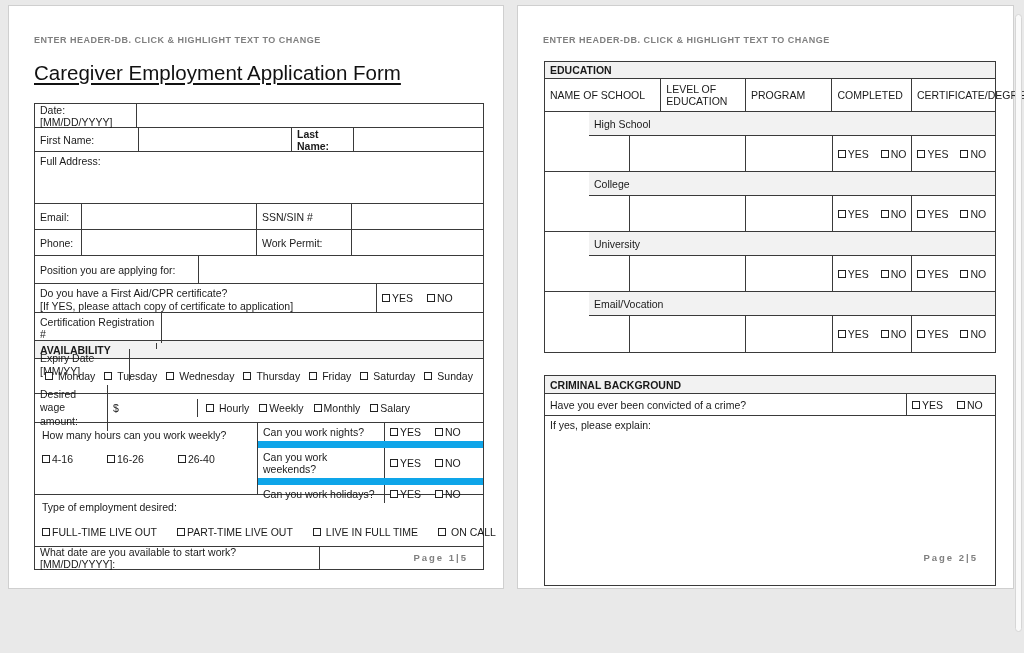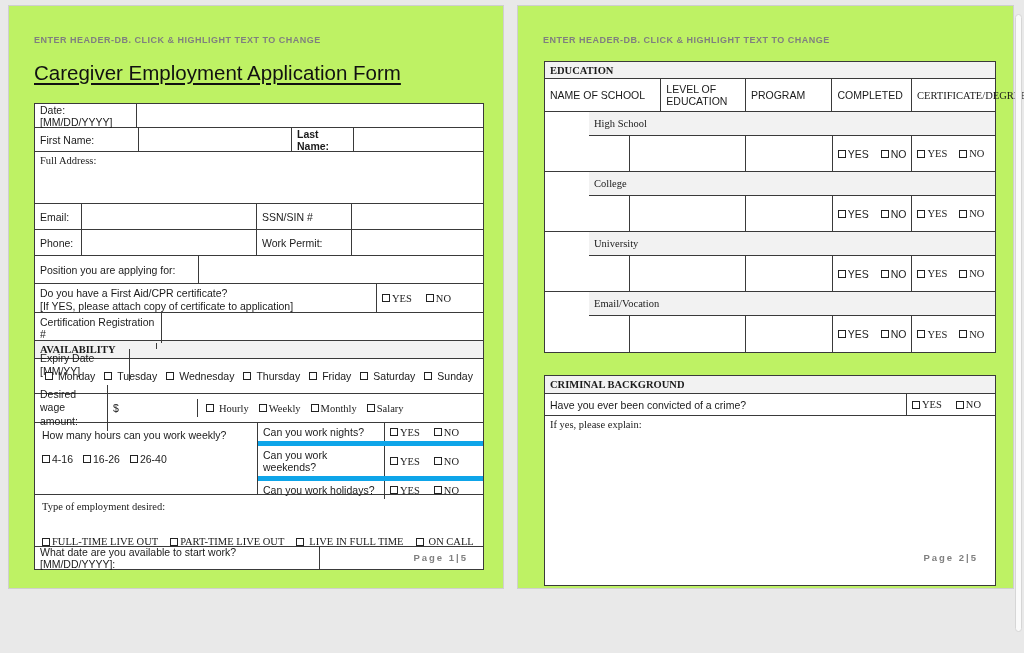--- a/index.html
+++ b/index.html
@@ -6,21 +6,21 @@
   html, body { margin: 0; padding: 0; width: 1024px; height: 653px; }
   body {
     background: #e9e9e9;
     font-family: "Liberation Sans", sans-serif;
     color: #1a1a1a;
     overflow: hidden;
   }
   .canvas { position: relative; width: 1024px; height: 653px; }
 
   .page {
-    position: absolute; top: 5px; height: 584px; background: #bef264;
+    position: absolute; top: 5px; height: 584px; background: #ffffff;
     border: 1px solid #cfcfcf;
   }
   #page1 { left: 8px;  width: 496px; }
   #page2 { left: 517px; width: 497px; }
 
   .doc-header {
     position: absolute; top: 29px; left: 25px; right: 18px;
     color: #7f7f7f; font-weight: bold; font-size: 9px; letter-spacing: 0.5px;
   }
   .title {
@@ -30,21 +30,21 @@
   }
   .footer {
     position: absolute; bottom: 25px; right: 35px;
     color: #7f7f7f; font-weight: bold; font-size: 9.5px; letter-spacing: 2px;
   }
 
   .tbl { position: absolute; border: 1px solid #3a3a3a; background: #fff; font-size: 10.5px; }
   .row { display: flex; border-bottom: 1px solid #3a3a3a; align-items: stretch; }
   .row:last-child { border-bottom: none; }
   .c { border-right: 1px solid #3a3a3a; padding: 3px 5px; display: flex; align-items: center; }
-  .c:last-child { border-right: none; font-family: Liberation Serif, serif; }
+  .c:last-child { border-right: none; }
   .c.top { align-items: flex-start; }
   .c.block { display: block; }
   .grow { flex: 1 1 auto; min-width: 0; }
   .shade { background: #f2f2f2; }
   .hdr { font-weight: bold; font-size: 10.5px; }
 
   .opt { display: inline-flex; align-items: center; white-space: nowrap; }
   .cb {
     display: inline-block; width: 8px; height: 8px;
     border: 1px solid #222; margin-right: 2px; flex: none; background: #fff;
@@ -75,26 +75,26 @@
   .w-poslabel { width: 164px; }
   .w-aidyn { width: 106px; }
   .w-certlabel { width: 127px; } .w-certinput { width: 122px; } .w-explabel { width: 95px; }
   .w-wagelabel { width: 73px; } .w-dollar { width: 90px; }
   .w-hoursleft { width: 223px; } .w-q { width: 127px; }
   .w-startlabel { width: 285px; }
 
   .days-cell { flex: 1; display: flex; align-items: center; justify-content: space-between; padding: 0 10px; }
   .wage-opts { gap: 10px; padding-left: 8px; }
   .hours-left { display: block; padding: 6px 7px; }
-  .hours-opts { display: flex; gap: 10px; margin-top: 12px; }
+  .hours-opts { display: flex; gap: 34px; margin-top: 12px; }
   .subcol { flex: 1; display: flex; flex-direction: column; }
-  .subrow { display: flex; flex: 1; border-bottom: 5px solid #0ea5e9; }
+  .subrow { display: flex; flex: 1; border-bottom: 7px solid #0ea5e9; }
   .subrow:last-child { border-bottom: none; }
   .emp-cell { display: block; padding: 6px 7px; }
-  .emp-opts { display: flex; gap: 12px; margin-top: 24px; }
+  .emp-opts { display: flex; gap: 20px; margin-top: 13px; }
   .two-line { line-height: 1.25; }
 
   
   #edu-tbl { top: 55px; left: 26px; width: 452px; }
   .r-eduhdr { height: 17px; }
   .r-educols { height: 33px; }
   .r-edulabel { height: 24px; margin-left: 44px; }
   .r-edudata { height: 36px; }
   .w-e1 { width: 85px; } .w-e2 { width: 117px; } .w-e3 { width: 87px; }
   .w-e4 { width: 80px; } .w-e5 { width: 83px; }

